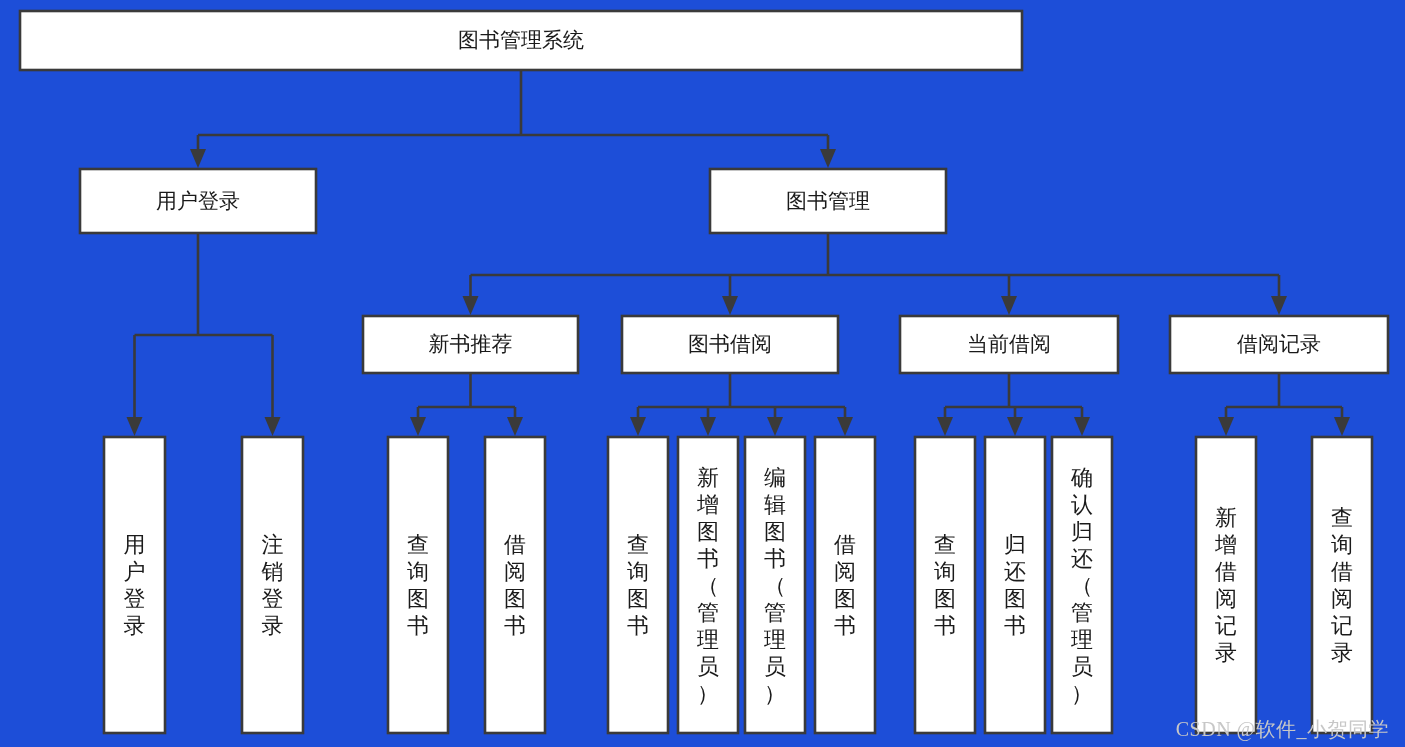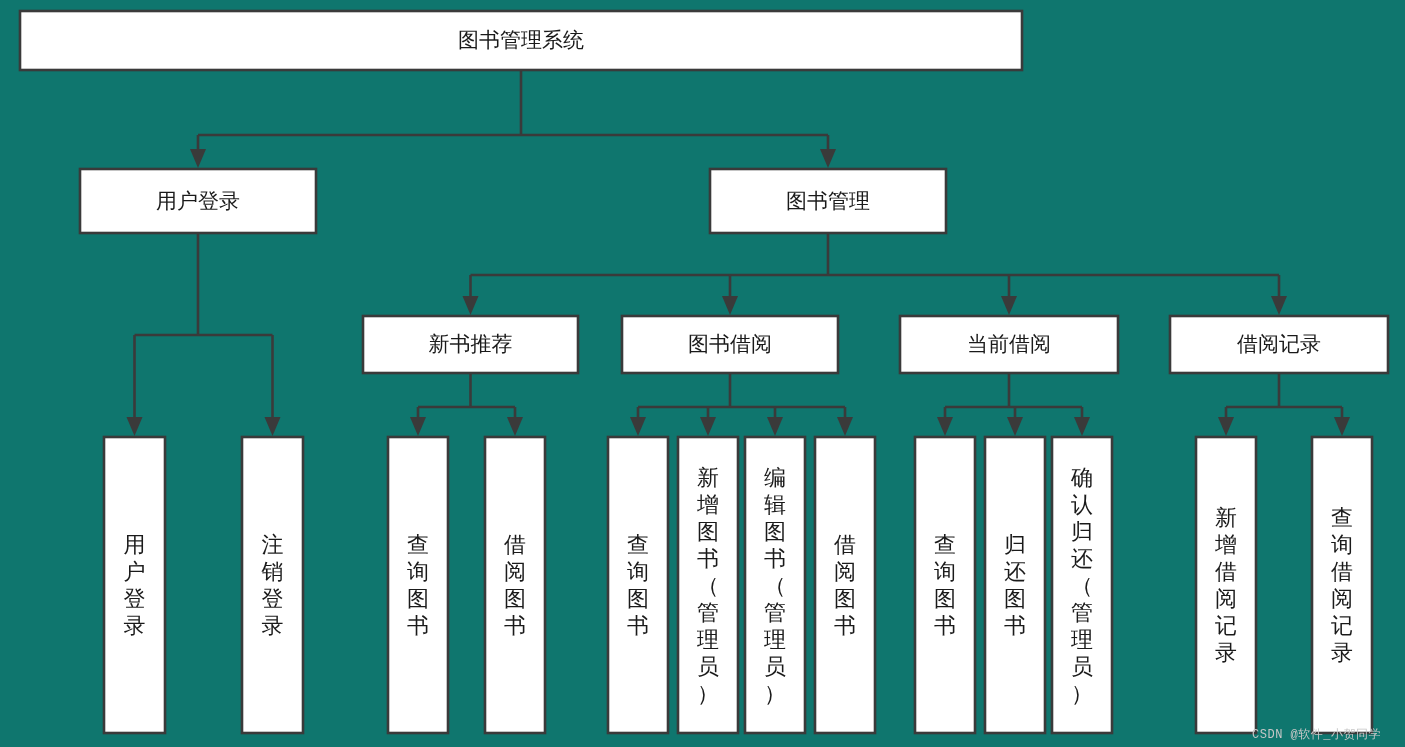--- a/index.html
+++ b/index.html
@@ -11,21 +11,21 @@
   body {
     width: 1405px;
     height: 747px;
     font-family: "Liberation Sans", "DejaVu Sans", sans-serif;
     overflow: hidden;
   }
   #diagram-root {
     position: relative;
     width: 1405px;
     height: 747px;
-    background: #0f766e;
+    background: #1d4ed8;
   }
   svg#tree-svg {
     position: absolute;
     left: 0;
     top: 0;
     width: 1405px;
     height: 747px;
     display: block;
   }
   .node-box {
@@ -51,25 +51,25 @@
     stroke-width: 2.6;
     fill: none;
     stroke-linecap: butt;
   }
   .arrow-head {
     fill: #3a3a3a;
     stroke: none;
   }
   .watermark {
     position: absolute;
-    right: 24px;
+    right: 16px;
     bottom: 4px;
     color: #c7c7c7;
-    font-size: 12px;
-    font-family: Liberation Mono, monospace;
+    font-size: 20px;
+    font-family: Liberation Serif, serif;
     letter-spacing: 0.5px;
     white-space: nowrap;
     user-select: none;
   }
 </style>
 </head>
 <body>
 
 <div id="diagram-root">
   <svg id="tree-svg" viewBox="0 0 1405 747" xmlns="http://www.w3.org/2000/svg">

